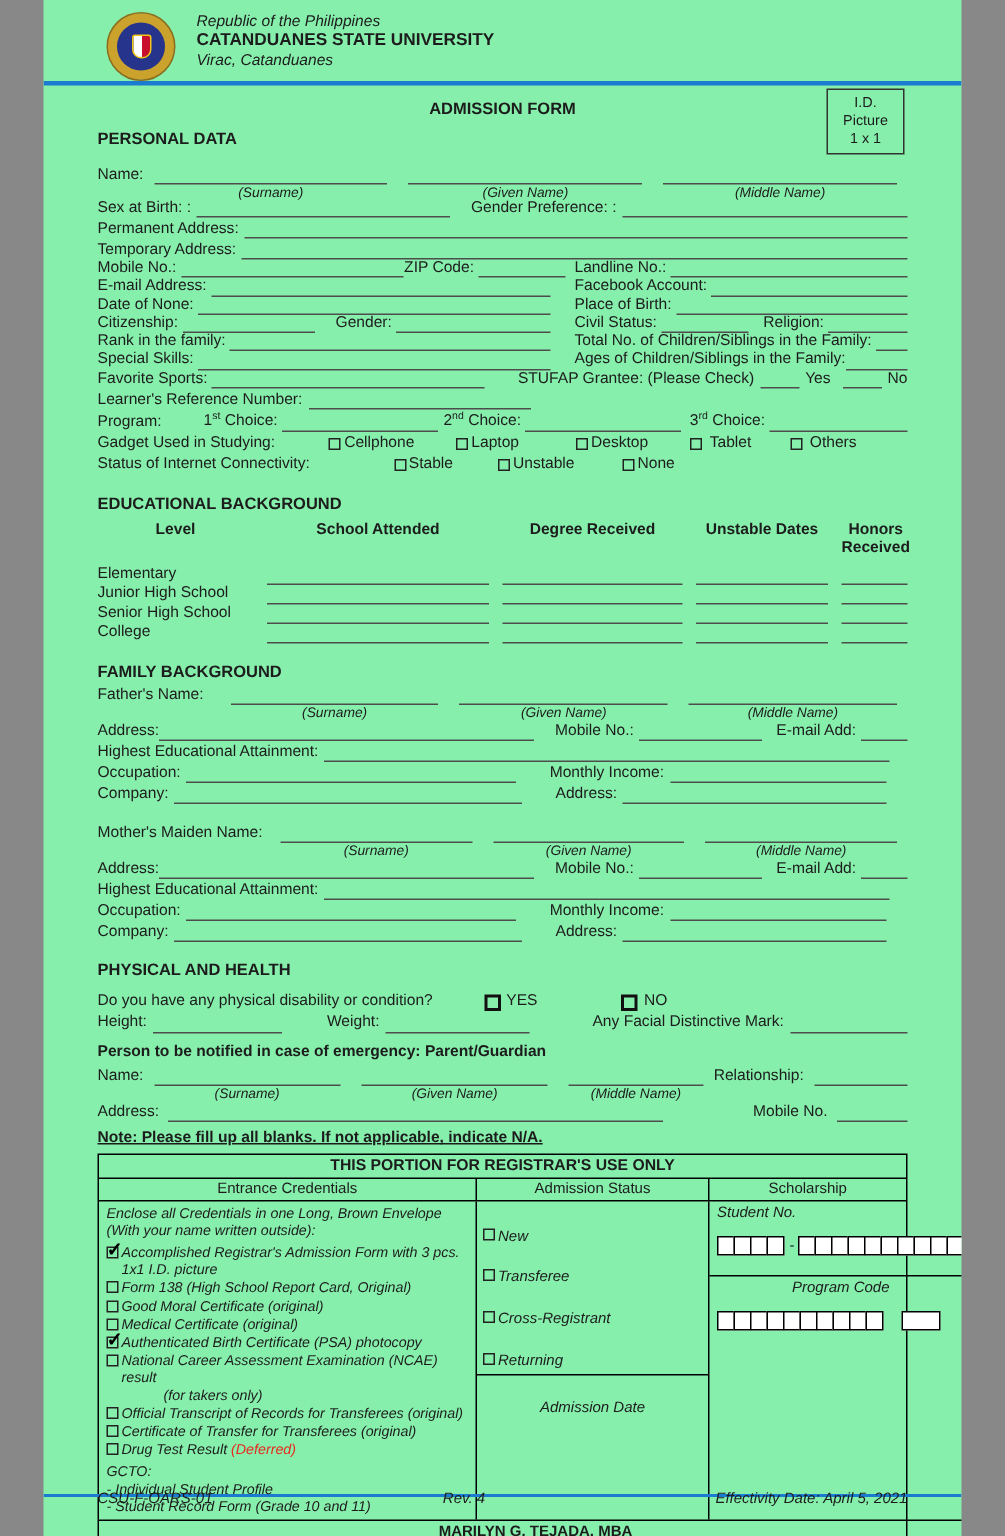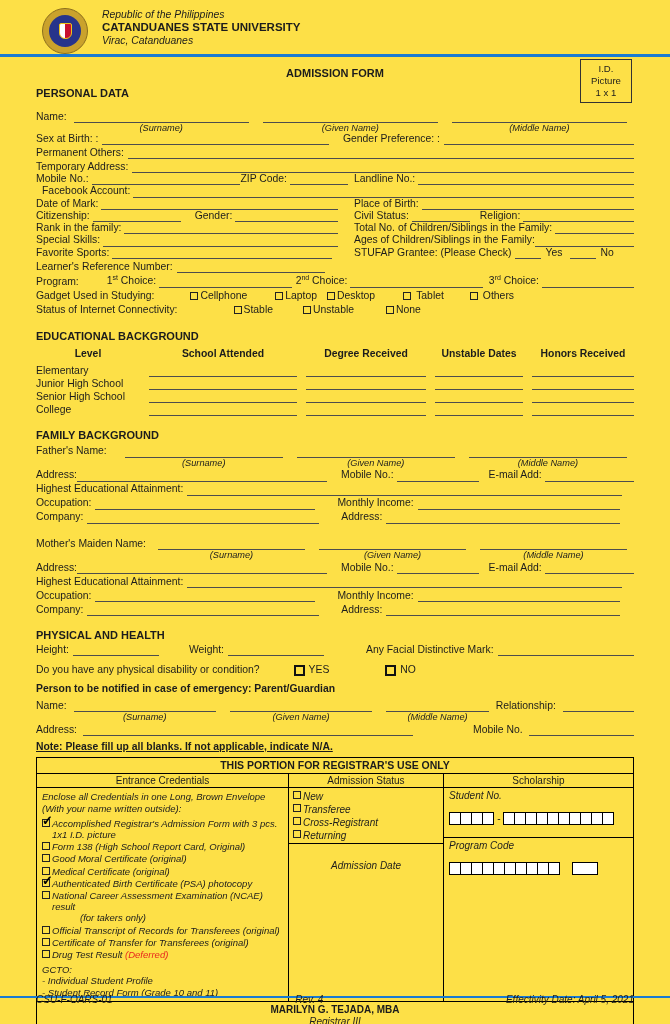--- a/index.html
+++ b/index.html
@@ -1,19 +1,19 @@
 <!DOCTYPE html>
 <html><head>
 <meta charset="utf-8">
 <style>
   * { box-sizing: border-box; }
   html,body { margin:0; padding:0; background:#888; }
   .page {
-    position:relative; width:670px; height:1024px; margin:0 auto;
-    background:#fde047; color:#1c1c1c;
+    position:relative; width:612px; height:1024px; margin:0 auto;
+    background:#86efac; color:#1c1c1c;
     font-family:"Liberation Sans", sans-serif; font-size:10.4px; line-height:1.18;
     overflow:hidden;
   }
   .content { padding:0 36px; }
   .b { font-weight:bold; }
   .i { font-style:italic; }
   .red { color:#e8291d; }
 
   
   .hdr { position:relative; height:54px; }
@@ -65,25 +65,25 @@
   .reg-heads { display:grid; grid-template-columns:252px 155px 1fr; border-bottom:1px solid #000; }
   .reg-heads div { text-align:center; padding:1px 0; }
   .reg-heads div:not(:last-child) { border-right:1px solid #000; }
   .reg-body { display:grid; grid-template-columns:252px 155px 1fr; min-height:182px; }
   .c1 { border-right:1px solid #000; padding:3px 5px; font-style:italic; font-size:9.5px; }
   .c2 { border-right:1px solid #000; display:flex; flex-direction:column; }
   .c2a { padding:2px 4px; border-bottom:1px solid #000; min-height:48px; font-style:italic; }
   .c2b { flex:1; text-align:center; padding-top:16px; font-style:italic; }
   .c3 { display:flex; flex-direction:column; }
   .c3a { padding:2px 5px; border-bottom:1px solid #000; min-height:50px; font-style:italic; }
-  .c3b { flex:1; padding:2px 5px; font-style:italic; }
+  .c3b { flex:1; padding:2px 5px; font-style:italic;text-align:center; }
   .cred-item { display:flex; margin-top:1px; }
   .cred-item .cb { margin-top:1px; }
   .cred-sub { margin-left:38px; }
-  .status-item { display:flex; margin-top:1px;text-align:right; }
+  .status-item { display:flex; margin-top:16px;text-align:right; }
   .boxrow { display:flex; align-items:center; margin-top:10px; }
   .sq { width:12px; height:13px; border:1px solid #000; margin-left:-1px; flex:none; background:#fff; }
   .sq.first { margin-left:0; }
   .dashcell { width:10px; text-align:center; font-style:normal; flex:none; }
   .sq.wide { width:26px; margin-left:12px; }
   .reg-sign { grid-column:1 / -1; }
   .sig { border-top:1px solid #000; text-align:center; padding:2px 0 3px 0; }
 
   .note { font-weight:bold; text-decoration:underline; margin-top:5px; }
 
@@ -144,21 +144,21 @@
         <span class="lab">Sex at Birth: :</span>
         <span class="ln g" style="margin:0 8px 0 4px"></span>
       </div>
       <div class="colR">
         <span class="lab">Gender Preference: :</span>
         <span class="ln" style="width:190px;margin-left:4px"></span>
       </div>
     </div>
 
     <div class="fr">
-      <span class="lab">Permanent Others:</span>
+      <span class="lab">Permanent Address:</span>
       <span class="ln g" style="margin-left:4px"></span>
     </div>
     <div class="fr">
       <span class="lab">Temporary Address:</span>
       <span class="ln g" style="margin-left:4px"></span>
     </div>
 
     <div class="cols">
       <div class="colL">
         <span class="lab">Mobile No.:</span>
@@ -166,29 +166,33 @@
         <span class="lab">ZIP Code:</span>
         <span class="ln" style="width:58px;margin-left:3px"></span>
       </div>
       <div class="colR">
         <span class="lab">Landline No.:</span>
         <span class="ln g" style="margin-left:3px"></span>
       </div>
     </div>
 
     <div class="cols">
+      <div class="colL">
+        <span class="lab">E-mail Address:</span>
+        <span class="ln g" style="margin:0 10px 0 3px"></span>
+      </div>
       <div class="colR">
         <span class="lab">Facebook Account:</span>
         <span class="ln g" style="margin-left:3px"></span>
       </div>
     </div>
 
     <div class="cols">
       <div class="colL">
-        <span class="lab">Date of Mark:</span>
+        <span class="lab">Date of None:</span>
         <span class="ln g" style="margin:0 10px 0 3px"></span>
       </div>
       <div class="colR">
         <span class="lab">Place of Birth:</span>
         <span class="ln g" style="margin-left:3px"></span>
       </div>
     </div>
 
     <div class="cols">
       <div class="colL">
@@ -259,21 +263,21 @@
     <div class="fr" style="align-items:center">
       <span class="lab">Gadget Used in Studying:</span>
       <span class="opt" style="margin-left:36px">
           <span class="cb"></span>
           <span>Cellphone</span>
         </span>
       <span class="opt" style="margin-left:28px">
           <span class="cb"></span>
           <span>Laptop</span>
         </span>
-      <span class="opt" style="margin-left:10px">
+      <span class="opt" style="margin-left:38px">
           <span class="cb"></span>
           <span>Desktop</span>
         </span>
       <span class="opt" style="margin-left:28px">
           <span class="cb" style="margin-right:5px"></span>
           <span>Tablet</span>
         </span>
       <span class="opt" style="margin-left:26px">
           <span class="cb" style="margin-right:5px"></span>
           <span>Others</span>
@@ -409,38 +413,38 @@
       <span class="ln g" style="margin:0 14px 0 4px"></span>
     </div>
     <div class="fr">
       <span class="lab">Company:</span>
       <span class="ln" style="width:232px;margin-left:4px"></span>
       <span class="lab" style="margin-left:22px">Address:</span>
       <span class="ln g" style="margin:0 14px 0 4px"></span>
     </div>
 
     <div class="section-title" style="margin-top:13px;margin-bottom:0">PHYSICAL AND HEALTH</div>
+    <div class="fr" style="margin-top:8px;align-items:center">
+      <span class="lab">Do you have any physical disability or condition?</span>
+      <span class="opt" style="margin-left:34px">
+          <span class="cb big"></span>
+          <span>YES</span>
+        </span>
+      <span class="opt" style="margin-left:56px">
+          <span class="cb big"></span>
+          <span>NO</span>
+        </span>
+    </div>
     <div class="fr">
       <span class="lab">Height:</span>
       <span class="ln" style="width:86px;margin-left:4px"></span>
       <span class="lab" style="margin-left:30px">Weight:</span>
       <span class="ln" style="width:96px;margin-left:4px"></span>
       <span class="lab" style="margin-left:42px">Any Facial Distinctive Mark:</span>
       <span class="ln g" style="margin-left:4px"></span>
-    </div>
-    <div class="fr" style="margin-top:8px;align-items:center">
-      <span class="lab">Do you have any physical disability or condition?</span>
-      <span class="opt" style="margin-left:34px">
-          <span class="cb big"></span>
-          <span>YES</span>
-        </span>
-      <span class="opt" style="margin-left:56px">
-          <span class="cb big"></span>
-          <span>NO</span>
-        </span>
     </div>
     <div class="b" style="margin-top:7px">Person to be notified in case of emergency: Parent/Guardian</div>
     <div class="fr" style="margin-top:4px">
       <span class="lab plb">Name:</span>
       <div class="col3">
           <span class="ln g"></span>
         <span class="sub">(Surname)</span>
         </div>
       <div class="col3">
           <span class="ln g"></span>

